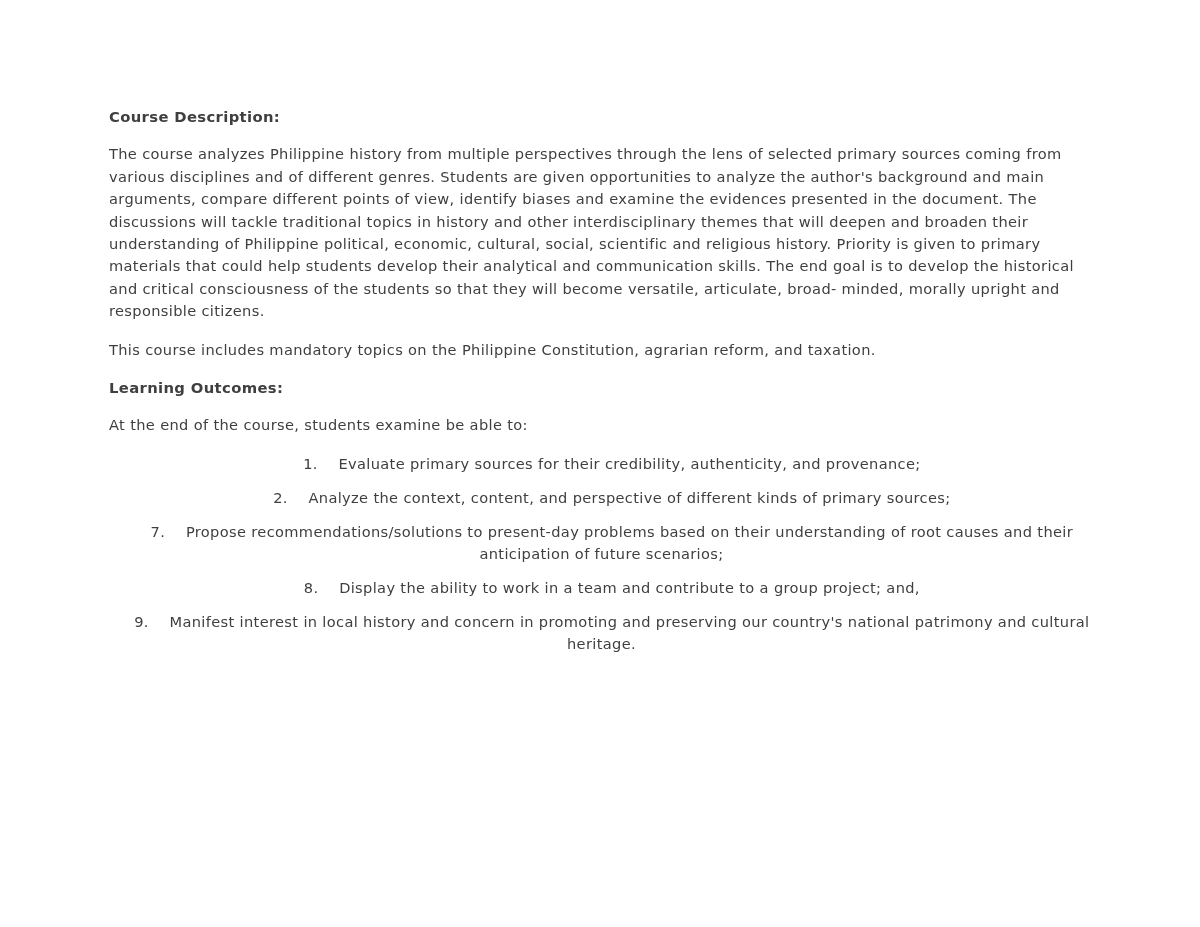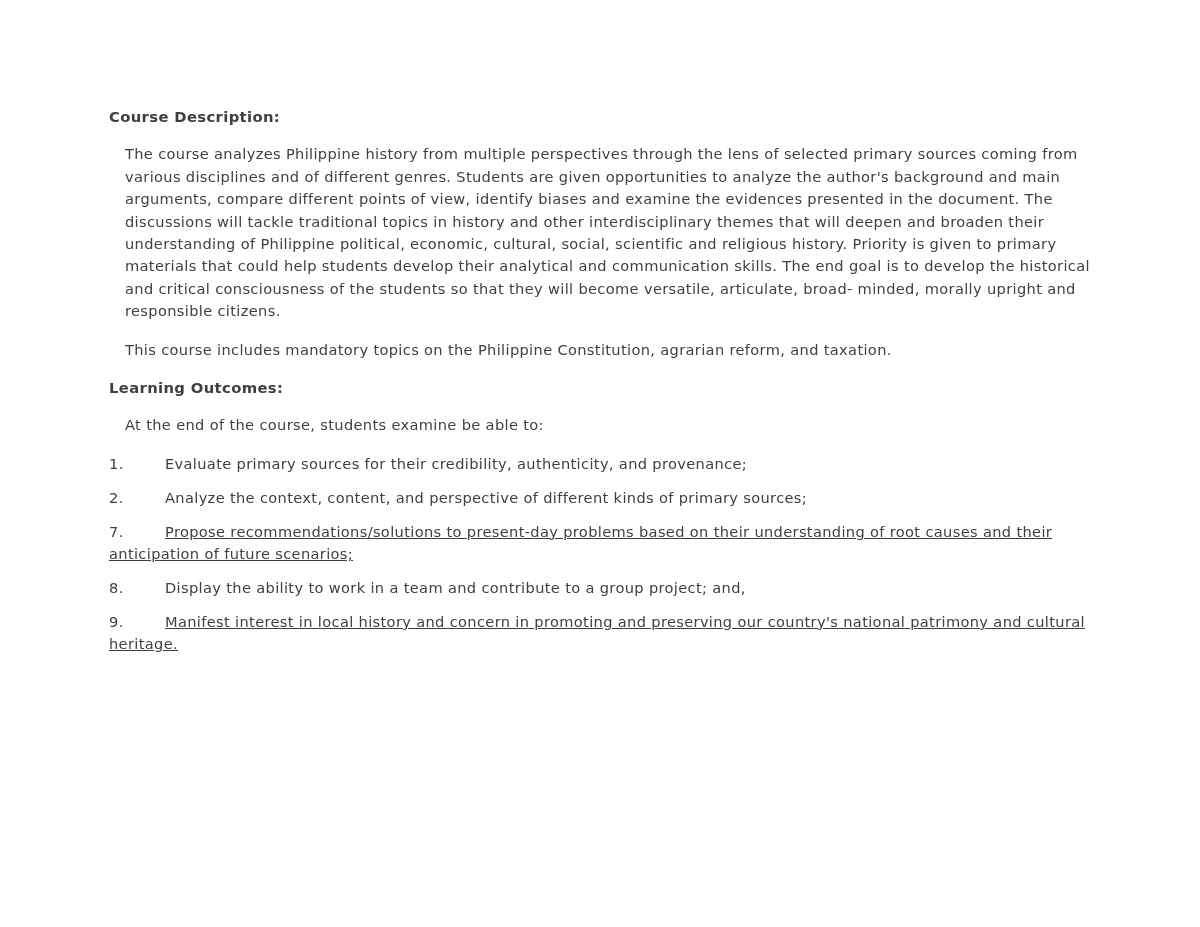--- a/index.html
+++ b/index.html
@@ -26,39 +26,39 @@
     letter-spacing: 0.35px;
   }
   h2.doc-heading {
     font-size: 14.8px;
     line-height: 22.4px;
     font-weight: bold;
     margin: 0 0 15px 0;
     letter-spacing: 0.35px;
   }
   p.doc-paragraph {
-    margin: 0 0 16px 16px;
+    margin: 0 0 16px 0;
   }
   .outcome {
     margin: 0 0 11.5px 0;
+    text-align: center;
   }
   .outcome.hang {
     padding-left: 56px;
     text-indent: -56px;
   }
   .outcome .marker {
     display: inline-block;
     width: 56px;
     text-indent: 0;
     vertical-align: top;
   }
   .outcome.no-hang {
     padding-left: 0;
     text-indent: 0;
-    text-decoration: underline;
   }
   .outcome .text {
     text-indent: 0;
   }
 </style>
 </head>
 <body>
 
 <div class="page">
   <div class="content">

